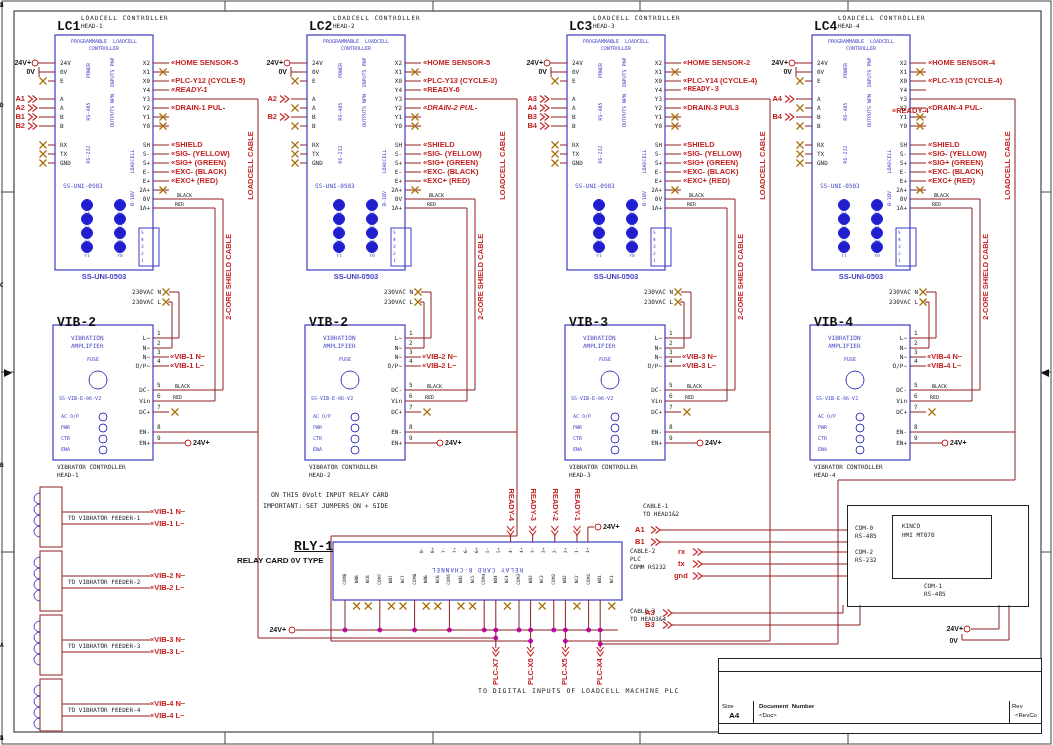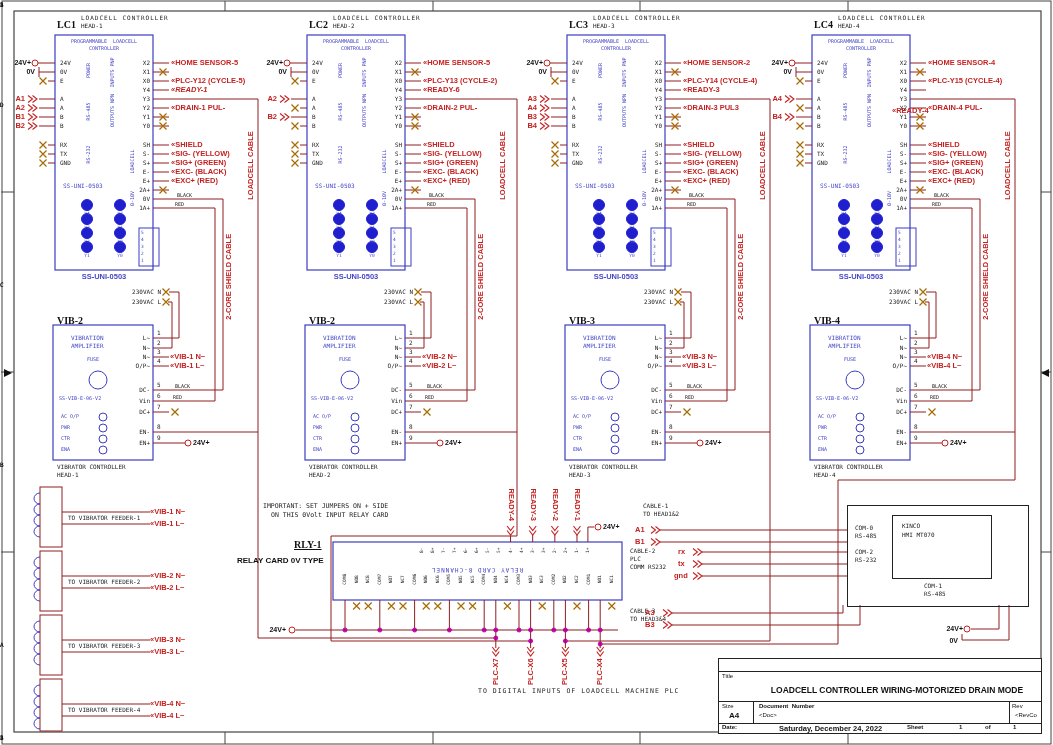--- a/index.html
+++ b/index.html
@@ -5,21 +5,21 @@
 html,body{margin:0;padding:0;background:#e8e8e8}
 #page{position:relative;width:1053px;height:745px;background:#fff;overflow:hidden;
   font-family:"Liberation Sans",sans-serif}
 svg{position:absolute;left:0;top:0;z-index:1}
 .lbl{position:absolute;line-height:1;white-space:pre;z-index:2;
   font-family:"DejaVu Sans Mono",monospace;font-size:6.5px;color:#1c1c1c}
 .m6{font-size:6px}.s5{font-size:5px}.s45{font-size:4.5px}
 .blue{color:#4646c8}
 .redl{font-family:"Liberation Sans",sans-serif;font-weight:700;color:#c42222;font-size:7.5px}
 .blk{font-family:"Liberation Sans",sans-serif;font-weight:700;color:#111;font-size:7px}
-.bigid{font-family:Liberation Serif, serif;font-weight:700;font-size:10px;color:#111}
+.bigid{font-family:Liberation Mono, monospace;font-weight:700;font-size:13px;color:#111}
 .mblue{color:#4646c8;font-weight:700;font-family:"Liberation Sans",sans-serif;font-size:7.5px}
 .u{text-decoration:underline}
 .ctr{text-align:center}.rt{text-align:right}
 .ls{letter-spacing:1px}
 .box{position:absolute;z-index:2;border:1.2px solid #222;background:transparent}
 
 #tblock{position:absolute;left:718px;top:658px;width:322px;height:74px;border:1.5px solid #222;z-index:3;background:#fff}
 #tblock .row1{position:absolute;left:0;top:0;width:100%;height:12px;border-bottom:1px solid #222}
 #tblock .row2{position:absolute;left:0;top:12px;width:100%;height:30px;border-bottom:1px solid #222}
 #tblock .row3{position:absolute;left:0;top:42px;width:100%;height:22px;border-bottom:1px solid #222}
@@ -653,21 +653,21 @@
       <div class="lbl m6 rt" style="left: 372px; top: 151px; width: 30px;">S-</div>
       <div class="lbl m6 rt" style="left: 372px; top: 160px; width: 30px;">S+</div>
       <div class="lbl m6 rt" style="left: 372px; top: 169px; width: 30px;">E-</div>
       <div class="lbl m6 rt" style="left: 372px; top: 178px; width: 30px;">E+</div>
       <div class="lbl m6 rt" style="left: 372px; top: 187px; width: 30px;">2A+</div>
       <div class="lbl m6 rt" style="left: 372px; top: 196px; width: 30px;">0V</div>
       <div class="lbl m6 rt" style="left: 372px; top: 205px; width: 30px;">1A+</div>
       <div class="lbl redl" style="left: 423px; top: 59px;">«HOME SENSOR-5</div>
       <div class="lbl redl" style="left: 423px; top: 77px;">«PLC-Y13 (CYCLE-2)</div>
       <div class="lbl redl" style="left: 423px; top: 86px;">«READY-6</div>
-      <div class="lbl redl" style="left: 423px; top: 104px;">«DRAIN-2 PUL-</div>
+      <div class="lbl redl" style="left: 423px; top: 104px; font-style: italic;">«DRAIN-2 PUL-</div>
       <div class="lbl redl" style="left: 423px; top: 141px;">«SHIELD</div>
       <div class="lbl redl" style="left: 423px; top: 150px;">«SIG- (YELLOW)</div>
       <div class="lbl redl" style="left: 423px; top: 159px;">«SIG+ (GREEN)</div>
       <div class="lbl redl" style="left: 423px; top: 168px;">«EXC- (BLACK)</div>
       <div class="lbl redl" style="left: 423px; top: 177px;">«EXC+ (RED)</div>
       <div class="lbl s5" style="left: 429px; top: 193px;">BLACK</div>
       <div class="lbl s5" style="left: 427px; top: 202px;">RED</div>
       <div class="lbl m6 blue" style="left: 315px; top: 183px;">SS-UNI-0503</div>
       <div class="lbl mblue ctr" style="left: 308px; top: 273px; width: 96px;">SS-UNI-0503</div>
       <div class="lbl s45 blue ctr" style="left: 329px; top: 212px; width: 20px;">Y4</div>
@@ -760,21 +760,21 @@
       <div class="lbl m6 rt" style="left: 632px; top: 142px; width: 30px;">SH</div>
       <div class="lbl m6 rt" style="left: 632px; top: 151px; width: 30px;">S-</div>
       <div class="lbl m6 rt" style="left: 632px; top: 160px; width: 30px;">S+</div>
       <div class="lbl m6 rt" style="left: 632px; top: 169px; width: 30px;">E-</div>
       <div class="lbl m6 rt" style="left: 632px; top: 178px; width: 30px;">E+</div>
       <div class="lbl m6 rt" style="left: 632px; top: 187px; width: 30px;">2A+</div>
       <div class="lbl m6 rt" style="left: 632px; top: 196px; width: 30px;">0V</div>
       <div class="lbl m6 rt" style="left: 632px; top: 205px; width: 30px;">1A+</div>
       <div class="lbl redl" style="left: 683px; top: 59px;">«HOME SENSOR-2</div>
       <div class="lbl redl" style="left: 683px; top: 77px;">«PLC-Y14 (CYCLE-4)</div>
-      <div class="lbl redl" style="left: 683px; top: 86px;">«READY-3</div>
+      <div class="lbl redl" style="left: 683px; top: 86px; font-family: Liberation Mono, monospace;">«READY-3</div>
       <div class="lbl redl" style="left: 683px; top: 104px;">«DRAIN-3 PUL3</div>
       <div class="lbl redl" style="left: 683px; top: 141px;">«SHIELD</div>
       <div class="lbl redl" style="left: 683px; top: 150px;">«SIG- (YELLOW)</div>
       <div class="lbl redl" style="left: 683px; top: 159px;">«SIG+ (GREEN)</div>
       <div class="lbl redl" style="left: 683px; top: 168px;">«EXC- (BLACK)</div>
       <div class="lbl redl" style="left: 683px; top: 177px;">«EXC+ (RED)</div>
       <div class="lbl s5" style="left: 689px; top: 193px;">BLACK</div>
       <div class="lbl s5" style="left: 687px; top: 202px;">RED</div>
       <div class="lbl m6 blue" style="left: 575px; top: 183px;">SS-UNI-0503</div>
       <div class="lbl mblue ctr" style="left: 568px; top: 273px; width: 96px;">SS-UNI-0503</div>
@@ -993,21 +993,21 @@
       <div class="lbl s45 ctr" style="left: 597.8px; top: 577px; width: 28px; transform: rotate(-90deg);">NC1</div>
       <div class="lbl redl ctr" style="left: 477.8px; top: 668px; width: 36px; transform: rotate(-90deg);">PLC-X7</div>
       <div class="lbl redl ctr" style="left: 512.6px; top: 668px; width: 36px; transform: rotate(-90deg);">PLC-X6</div>
       <div class="lbl redl ctr" style="left: 547.4px; top: 668px; width: 36px; transform: rotate(-90deg);">PLC-X5</div>
       <div class="lbl redl ctr" style="left: 582.2px; top: 668px; width: 36px; transform: rotate(-90deg);">PLC-X4</div>
     </div>
 
   <div class="lbl bigid u" style="left:294px;top:540px">RLY-1</div>
   <div class="lbl blk" style="left:237px;top:557px;font-size:8px">RELAY CARD 0V TYPE</div>
   <div class="lbl" style="left:263px;top:503px">IMPORTANT: SET JUMPERS ON + SIDE</div>
-  <div class="lbl" style="left:271px;top:512px">ON THIS 0Volt INPUT RELAY CARD</div>
+  <div class="lbl" style="left:271px;top:492px">ON THIS 0Volt INPUT RELAY CARD</div>
   <div class="lbl m6 blue ls" style="left:377px;top:567px;width:200px;text-align:center;transform:rotate(180deg)">RELAY CARD 8-CHANNEL</div>
   <div class="lbl blk rt" style="left:246px;top:626px;width:40px">24V+</div>
   <div class="lbl blk" style="left:603px;top:523px">24V+</div>
   <div class="lbl ls" style="left:478px;top:688px">TO DIGITAL INPUTS OF LOADCELL MACHINE PLC</div>
 
   <div class="box" style="left:847px;top:505px;width:180px;height:100px"></div>
   <div class="box" style="left:892px;top:515px;width:98px;height:62px"></div>
   <div class="lbl m6" style="left:902px;top:523px">KINCO</div>
   <div class="lbl m6" style="left:902px;top:532px">HMI MT070</div>
   <div class="lbl m6" style="left:855px;top:525px">COM-0</div>
@@ -1028,36 +1028,24 @@
   <div class="lbl redl" style="left:678px;top:548px">rx</div>
   <div class="lbl redl" style="left:678px;top:560px">tx</div>
   <div class="lbl redl" style="left:674px;top:572px">gnd</div>
   <div class="lbl m6" style="left:630px;top:608px">CABLE-3</div>
   <div class="lbl m6" style="left:630px;top:616px">TO HEAD3&amp;4</div>
   <div class="lbl redl" style="left:645px;top:609px">A3</div>
   <div class="lbl redl" style="left:645px;top:621px">B3</div>
 
   <div id="tblock">
     <div class="row1"></div>
-    <div class="row2">
-      <span class="tb-lab" style="left:3px;top:2px">Title</span>
-      <div class="tb-title">LOADCELL CONTROLLER WIRING-MOTORIZED DRAIN MODE</div>
-    </div>
     <div class="row3">
       <span class="tb-lab" style="left:3px;top:2px">Size</span>
       <span class="tb-lab" style="left:10px;top:10px;font-weight:700;font-size:8px">A4</span>
       <div class="tb-cell" style="left:34px;width:256px"></div>
       <span class="tb-lab" style="left:40px;top:2px;font-weight:700;white-space:pre">Document  Number</span>
       <span class="tb-lab" style="left:40px;top:11px">&lt;Doc&gt;</span>
       <div class="tb-cell" style="left:290px;width:31px"></div>
       <span class="tb-lab" style="left:293px;top:2px">Rev</span>
       <span class="tb-lab" style="left:296px;top:11px;width:24px;overflow:hidden;display:inline-block">&lt;RevCo</span>
     </div>
-    <div class="row4">
-      <span class="tb-lab" style="left:3px;top:1px;font-weight:700">Date:</span>
-      <span class="tb-lab" style="left:60px;top:1px;font-weight:700;font-size:7.5px">Saturday, December 24, 2022</span>
-      <span class="tb-lab" style="left:188px;top:1px;font-weight:700">Sheet</span>
-      <span class="tb-lab" style="left:240px;top:1px;font-weight:700">1</span>
-      <span class="tb-lab" style="left:266px;top:1px;font-weight:700">of</span>
-      <span class="tb-lab" style="left:294px;top:1px;font-weight:700">1</span>
-    </div>
   </div>
 </div>
 
 </body></html>

